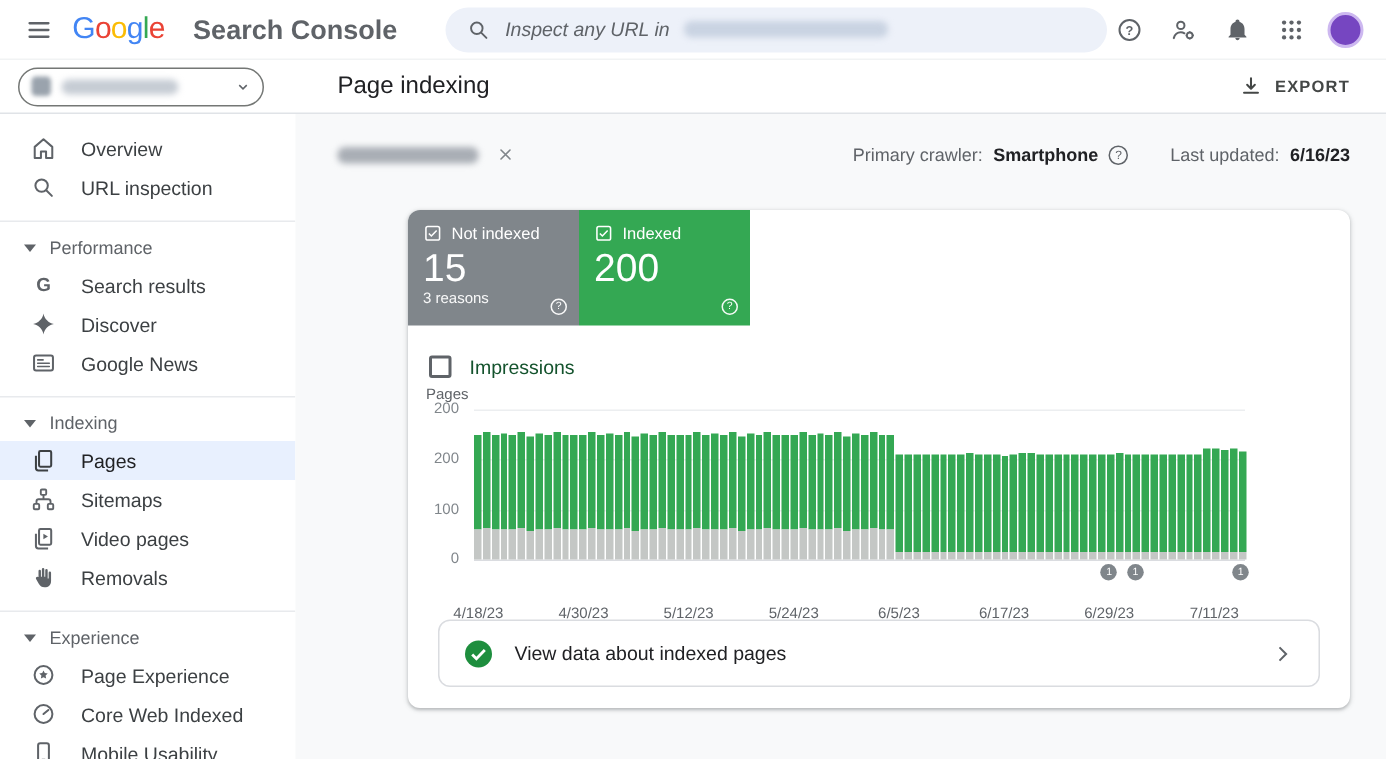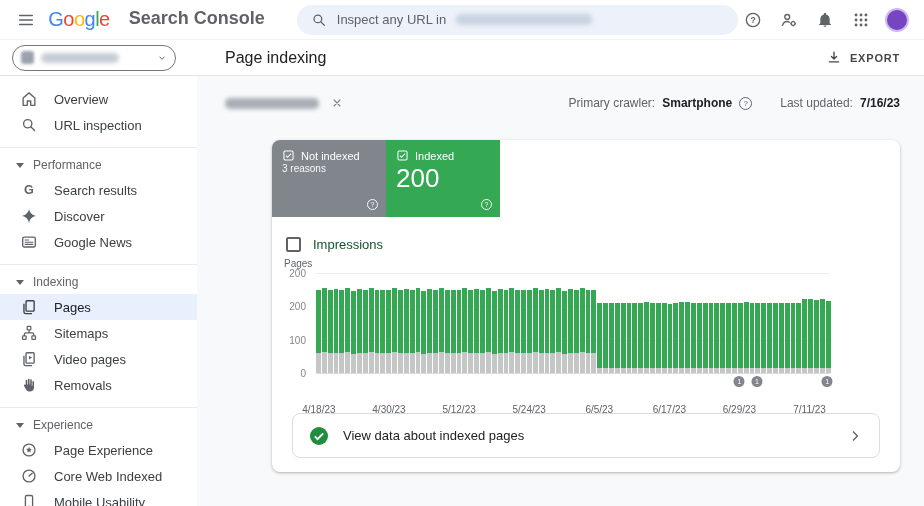--- a/index.html
+++ b/index.html
@@ -4,25 +4,25 @@
 <style>
   * { box-sizing: border-box; margin: 0; padding: 0; }
   html,body { width: 924px; height: 506px; overflow: hidden; }
   body { font-family: "Liberation Sans", "DejaVu Sans", sans-serif; background: #fff; color: #202124; font-size: 13px; }
   svg { display: block; }
   button { background: none; border: none; cursor: pointer; font-family: inherit; }
 
   
   .topbar { height: 40px; display: flex; align-items: center; padding: 0 12px 0 14px; border-bottom: 1px solid #f1f3f4; background: #fff; }
   .iconbtn { width: 30px; height: 30px; display: flex; align-items: center; justify-content: center; border-radius: 50%; }
-  .brand { display: flex; align-items: flex-start; gap: 19px; margin-left: 10px; white-space: nowrap; }
+  .brand { display: flex; align-items: flex-end; gap: 19px; margin-left: 10px; white-space: nowrap; }
   .brand-google { font-size: 20px; font-weight: 500; letter-spacing: -0.5px; }
   .brand-product { font-size: 18px; color: #5f6368; font-weight: 700; }
   .searchbox { margin-left: 32px; width: 540px; height: 30px; background: #edf1f9; border-radius: 15px; display: flex; align-items: center; padding: 0 14px; gap: 10px; cursor: text; }
-  .search-prefix { font-size: 13px; color: #5f6368; white-space: nowrap; }
+  .search-prefix { font-size: 13px; color: #5f6368; white-space: nowrap; font-style: italic; }
   .redact { background: #c6ccd4; border-radius: 5px; filter: blur(2px); }
   .topbar-right { margin-left: auto; display: flex; align-items: center; gap: 6px; }
   .avatar { width: 24px; height: 24px; border-radius: 50%; background: #7646c1; border: 2px solid #cdb8f0; }
 
   
   .header-row { height: 36px; display: flex; align-items: center; border-bottom: 1px solid #e0e3e7; background: #fff; }
   .prop-cell { width: 197px; flex: none; padding-left: 12px; }
   .prop-pill { width: 164px; height: 26px; border: 1px solid #747775; border-radius: 13px; display: flex; align-items: center; gap: 7px; padding: 0 8px; background: #fff; }
   .prop-favicon { width: 13px; height: 13px; border-radius: 3px; background: #9aa3ad; filter: blur(1.5px); }
   .prop-redact { width: 78px; height: 10px; }
@@ -285,34 +285,35 @@
         <svg width="12" height="12" viewBox="0 0 20 20">
             <path d="m5 5 10 10M15 5 5 15" stroke="#80868b" stroke-width="1.8" stroke-linecap="round"></path>
           </svg>
       </div>
       <div class="meta">
         <span>Primary crawler:</span>
         <b>Smartphone</b>
         <span class="qmark">?</span>
         <span class="gap"></span>
         <span>Last updated:</span>
-        <b>7/16/23</b>
+        <b>6/16/23</b>
       </div>
     </div>
 
     <div class="card">
       <div class="tiles">
         <div class="tile first" style="background: rgb(128, 134, 139);">
           <div class="tile-top">
             <svg width="13" height="13" viewBox="0 0 20 20">
                 <rect x="3" y="3" width="14" height="14" rx="2" fill="none" stroke="#fff" stroke-width="1.6"></rect>
                 <path d="m6 10.2 2.6 2.6 5.4-5.6" fill="none" stroke="#fff" stroke-width="1.6"></path>
               </svg>
             <span>Not indexed</span>
           </div>
+          <div class="tile-value">15</div>
           <div class="tile-sub">3 reasons</div>
           <span class="tile-help">?</span>
         </div>
         <div class="tile" style="background: rgb(52, 168, 83);">
           <div class="tile-top">
             <svg width="13" height="13" viewBox="0 0 20 20">
                 <rect x="3" y="3" width="14" height="14" rx="2" fill="none" stroke="#fff" stroke-width="1.6"></rect>
                 <path d="m6 10.2 2.6 2.6 5.4-5.6" fill="none" stroke="#fff" stroke-width="1.6"></path>
               </svg>
             <span>Indexed</span>

